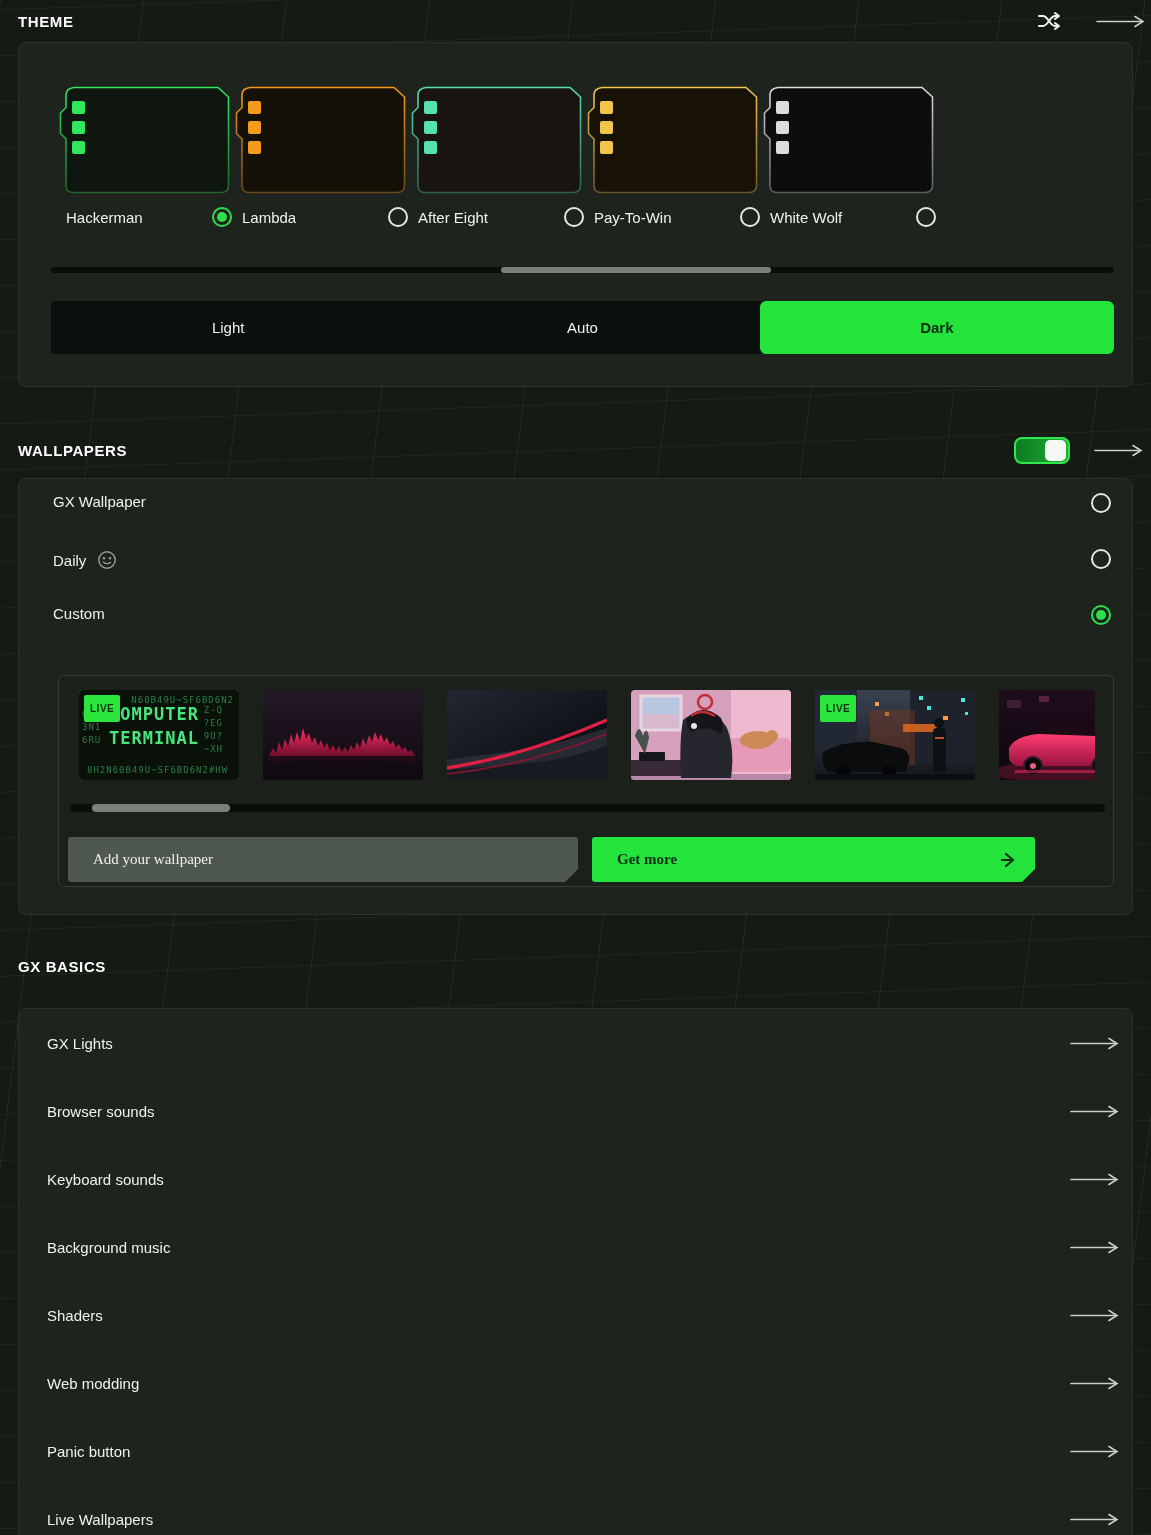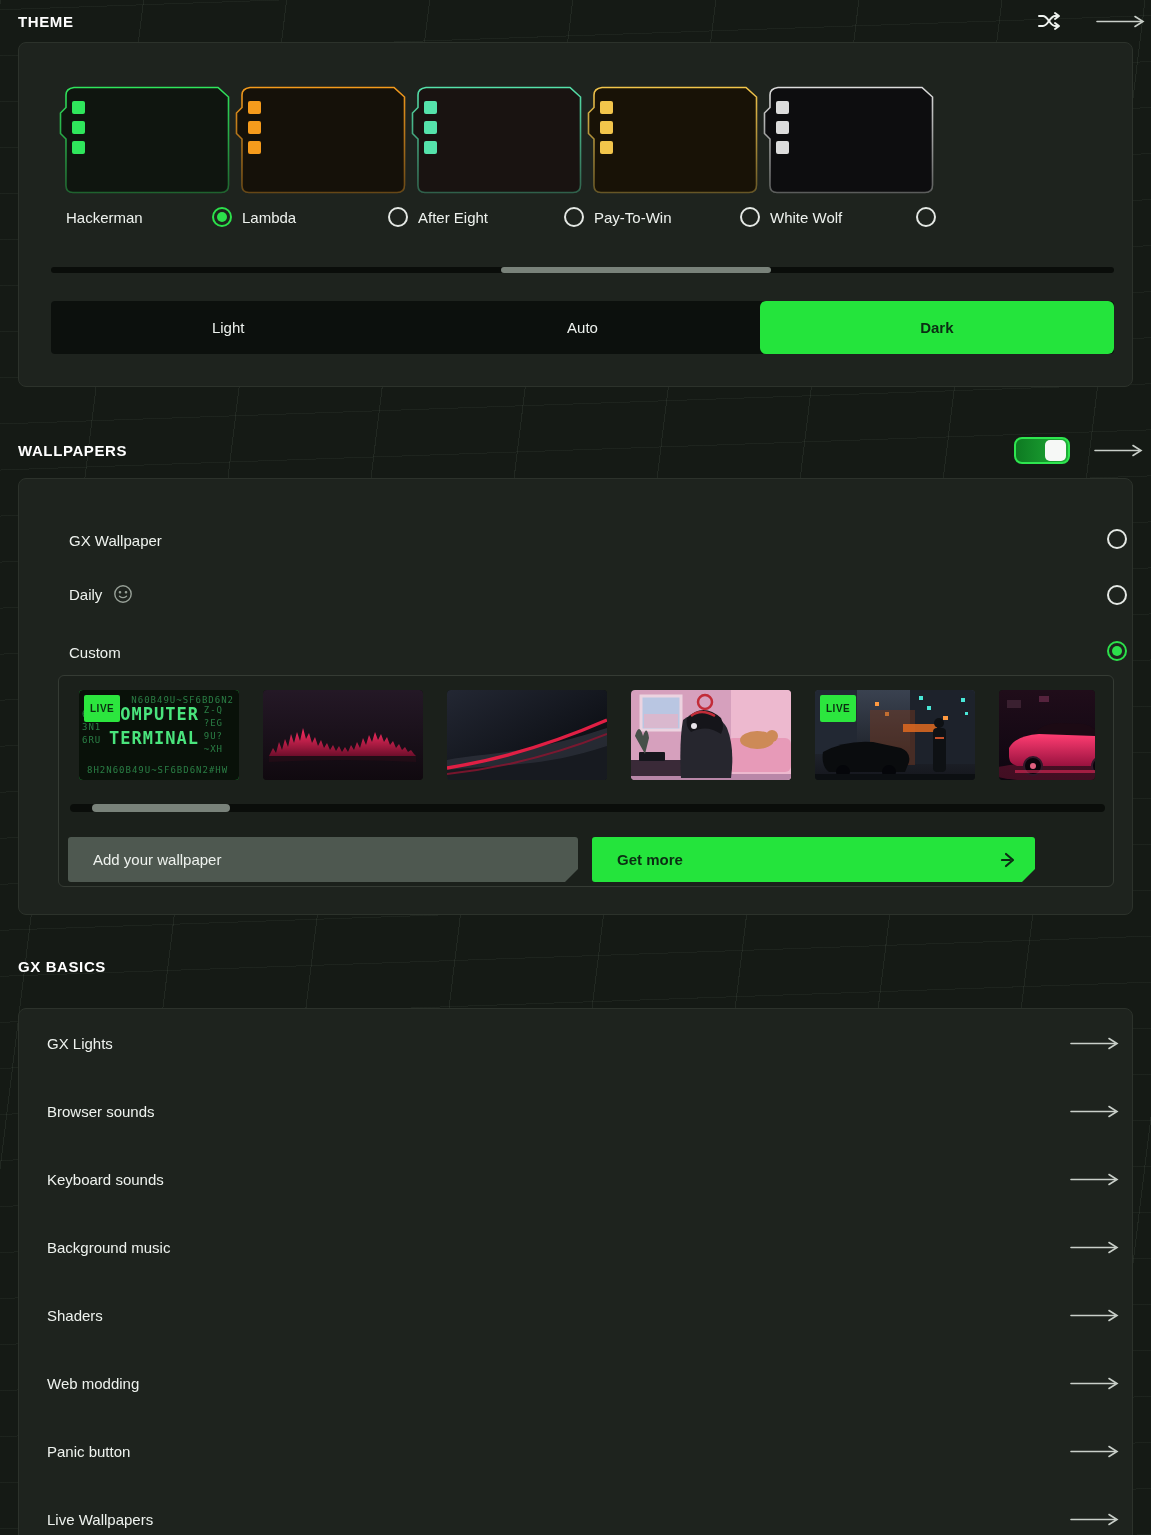--- a/index.html
+++ b/index.html
@@ -43,42 +43,42 @@
   .theme-scroll .hthumb{left:450px;width:270px}
   .modes{position:absolute;left:32px;top:258px;width:1063px;height:53px;background:var(--mode-bg);border-radius:4px;display:flex;overflow:hidden}
   .mode{flex:1;border:none;background:transparent;color:var(--text);font-size:15px;font-family:inherit;cursor:pointer}
   .mode.sel{background:var(--accent-green);color:var(--dark-btn-text);border-radius:6px;font-weight:700}
 
   
   .toggle{position:absolute;left:1014px;top:437px;width:56px;height:27px;border-radius:8px;
     border:2px solid var(--toggle-border);background:linear-gradient(90deg,#0e7a22,#1fae37);cursor:pointer}
   .toggle .knob{position:absolute;top:1px;right:2px;width:21px;height:21px;border-radius:5px;background:#f6f8f6}
   .panel-wp{top:478px;height:437px}
-  .wp-row{position:absolute;left:16px;width:100%;height:56px;display:flex;align-items:flex-end;
+  .wp-row{position:absolute;left:0;width:100%;height:56px;display:flex;align-items:flex-start;
     justify-content:space-between;padding:0 21px 0 34px;cursor:pointer}
   .wp-left{display:flex;align-items:center;gap:10px;font-size:15px}
   .inset{position:absolute;left:39px;top:196px;width:1056px;height:212px;border:1px solid #353b34;border-radius:6px;background:rgba(0,0,0,.08)}
   .thumbs{position:absolute;left:20px;top:14px;width:1016px;height:90px;display:flex;gap:24px;overflow:hidden}
   .thumb{position:relative;width:160px;height:90px;border-radius:4px;overflow:hidden;flex:none;cursor:pointer;background:#0b0f0b}
   .thumb.clip{width:96px}
   .thumb.sel{outline:2px solid #2be34e;outline-offset:-2px}
   .thumb svg{display:block}
   .live-badge{position:absolute;left:5px;top:5px;background:var(--live-badge-bg);color:var(--live-badge-text);
     font-size:10px;font-weight:700;letter-spacing:.5px;padding:8px 6px;border-radius:2px}
   
   .term{position:absolute;inset:0;background:#091109;font-family:"DejaVu Sans Mono",monospace;color:var(--terminal-green)}
   .term .main{position:absolute;left:0;right:10px;top:12px;text-align:center;font-size:17px;font-weight:700;letter-spacing:1px;line-height:24px}
   .term .code{position:absolute;font-size:9px;letter-spacing:1px;color:rgba(74,229,125,.5);white-space:pre-line;line-height:13px}
   .code-top{top:4px;right:5px}
   .code-bottom{bottom:3px;left:8px}
   .code-left{top:18px;left:3px}
   .code-right{top:14px;right:16px;text-align:center}
   .media-scroll{left:11px;top:128px;width:1035px;height:8px;border-radius:4px}
   .media-scroll .hthumb{left:22px;width:138px;border-radius:4px}
-  .wp-btn{position:absolute;top:161px;height:45px;border:none;font-family:Liberation Sans, sans-serif;font-size:15px;cursor:pointer;
+  .wp-btn{position:absolute;top:161px;height:45px;border:none;font-family:Liberation Serif, serif;font-size:15px;cursor:pointer;
     display:flex;align-items:center;clip-path:polygon(0 0,100% 0,100% calc(100% - 13px),calc(100% - 13px) 100%,0 100%)}
   .btn-add{left:9px;width:510px;background:var(--add-btn-bg);color:var(--text);padding-left:25px;border-radius:3px}
   .btn-get{left:533px;width:443px;background:var(--accent-green);color:var(--dark-btn-text);font-weight:700;
     justify-content:space-between;padding:0 20px 0 25px;border-radius:3px}
 
   
   .panel-gx{top:1008px;height:600px}
   .gx-row{height:68px;display:flex;align-items:center;justify-content:space-between;padding:0 12px 0 28px;cursor:pointer}
   .gx-label{font-size:15px}
   .smiley{display:block}

